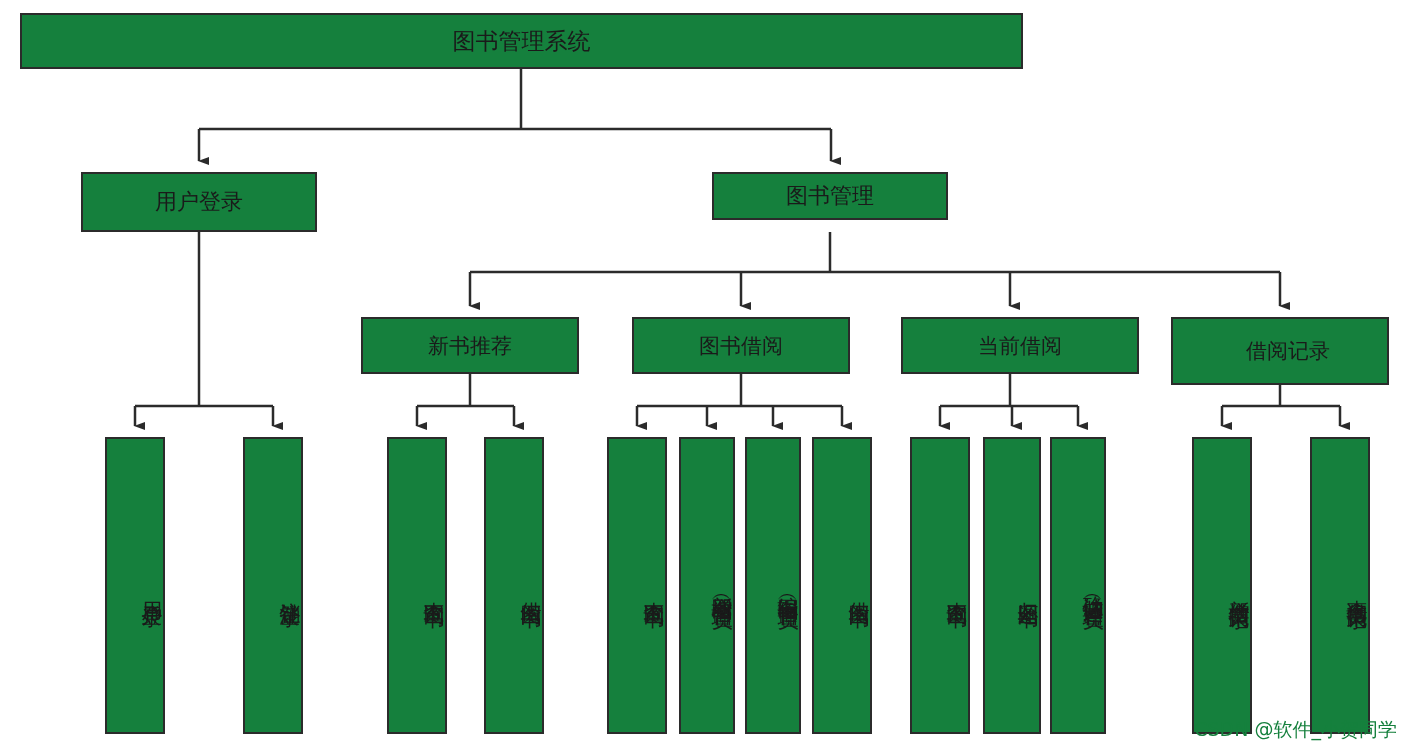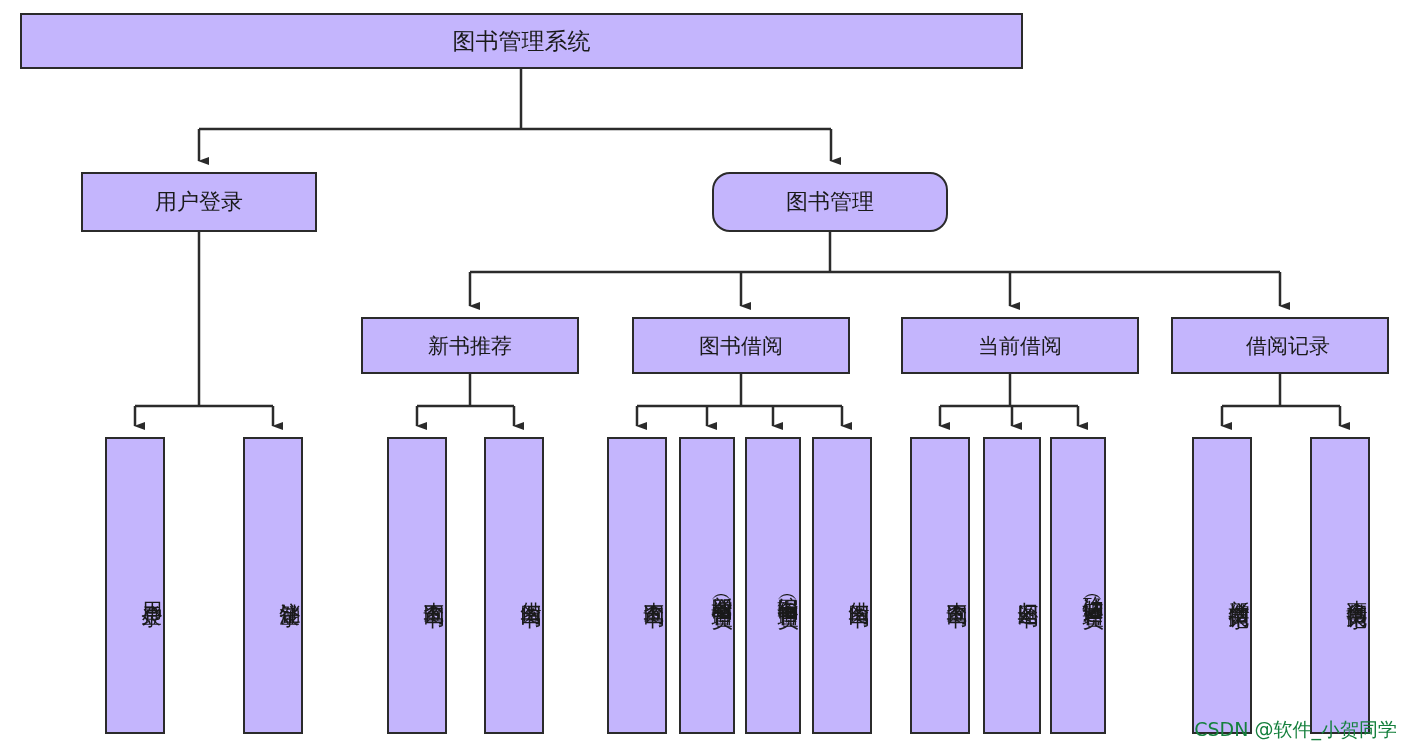--- a/index.html
+++ b/index.html
@@ -12,21 +12,21 @@
     width: 1405px;
     height: 747px;
     background: #ffffff;
     font-family: "DejaVu Sans", "Liberation Sans", sans-serif;
     overflow: hidden;
   }
   .node {
     position: absolute;
     box-sizing: border-box;
     border: 2.5px solid #2b2b2b;
-    background: #c4b5fd;
+    background: #15803d;
     display: flex;
     align-items: center;
     justify-content: center;
     color: #1a1a1a;
   }
   .node.root   { font-size: 23px; }
   .node.lvl1   { font-size: 22px; }
   .node.lvl2   { font-size: 21px; }
   .node.leaf   {
     font-size: 21px;
@@ -112,34 +112,34 @@
     </g>
   </svg>
 
   <div class="node root" style="left:20px; top:13px; width:1003px; height:56px;">
     <span>图书管理系统</span>
   </div>
 
   <div class="node lvl1" style="left:81px; top:172px; width:236px; height:60px;">
     <span>用户登录</span>
   </div>
-  <div class="node lvl1" style="left:712px; top:172px; width:236px; height:60px;border-radius:18px;">
+  <div class="node lvl1" style="left:712px; top:172px; width:236px; height:48px;">
     <span>图书管理</span>
   </div>
 
   <div class="node lvl2" style="left:632px; top:317px; width:218px; height:57px;">
     <span>图书借阅</span>
   </div>
   <div class="node lvl2" style="left:361px; top:317px; width:218px; height:57px;">
     <span>新书推荐</span>
   </div>
   <div class="node lvl2" style="left:901px; top:317px; width:238px; height:57px;">
     <span>当前借阅</span>
   </div>
-  <div class="node lvl2" style="left:1171px; top:317px; width:218px; height:57px;padding-left:16px;">
+  <div class="node lvl2" style="left:1171px; top:317px; width:218px; height:68px;padding-left:16px;">
     <span>借阅记录</span>
   </div>
 
   <div class="node leaf" style="left:105px; top:437px; width:60px; height:297px;">
     <span>用户登录</span>
   </div>
   <div class="node leaf" style="left:243px; top:437px; width:60px; height:297px;">
     <span>注销登录</span>
   </div>
   <div class="node leaf" style="left:387px; top:437px; width:60px; height:297px;">

